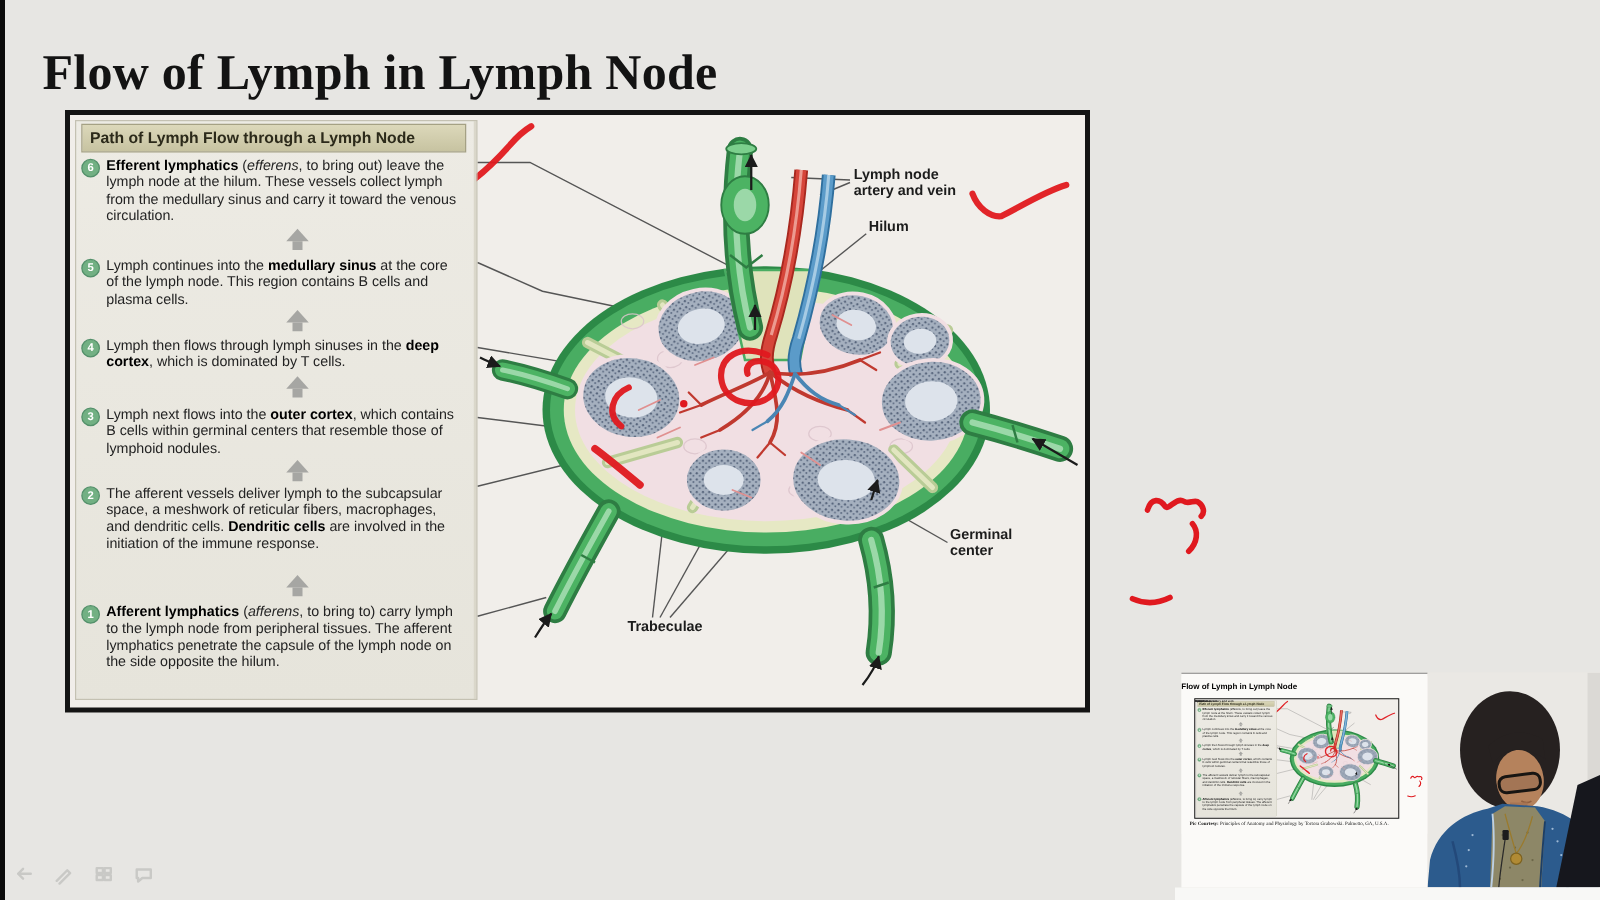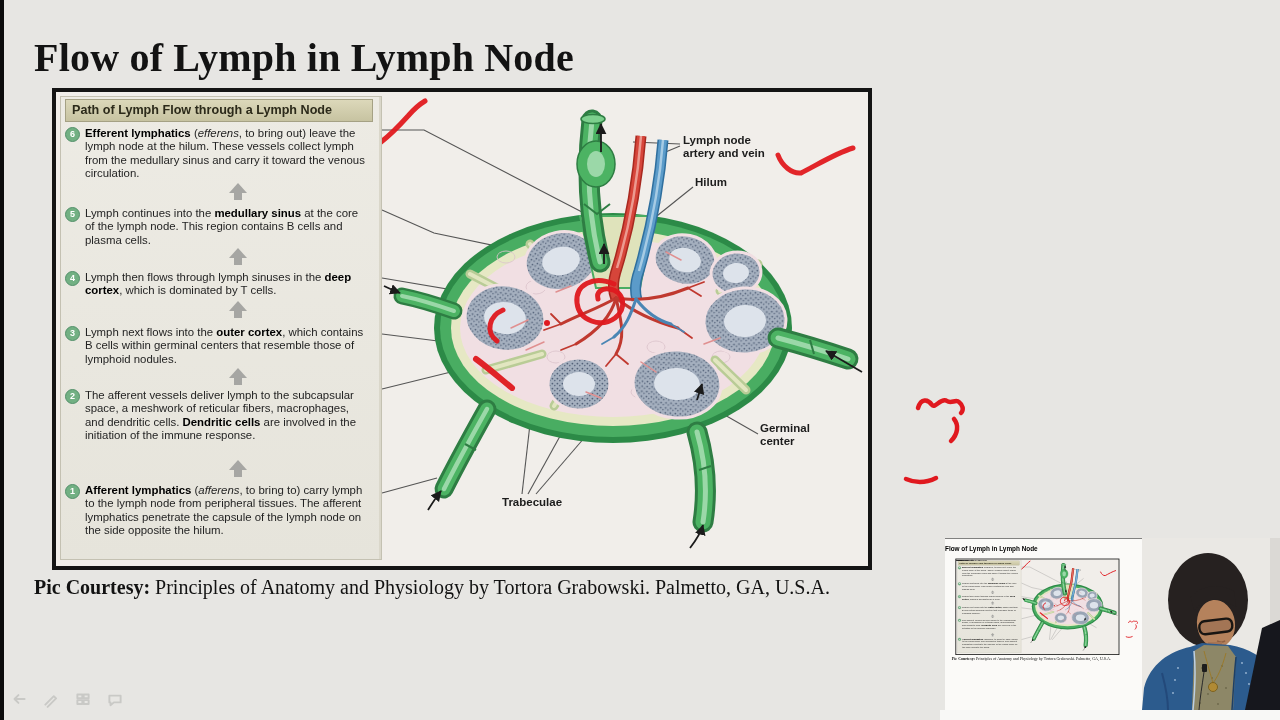--- a/index.html
+++ b/index.html
@@ -298,21 +298,20 @@
           <div class="uparr" style="top: 363px;"></div>
         </div>
     </div>
 
     <div class="lbl" id="lbl-av">Lymph node artery and vein</div>
     <div class="lbl" id="lbl-hilum">Hilum</div>
     <div class="lbl" id="lbl-germ">Germinal center</div>
     <div class="lbl" id="lbl-trab">Trabeculae</div>
   </div>
 
-  <p class="caption"><b>Pic Courtesy:</b><span> Principles of Anatomy and Physiology by Tortora Grabowski. Palmetto, GA, U.S.A.</span></p>
 
   <svg class="squiggles" viewBox="0 0 84 104" width="84" height="104">
     <g stroke="#e0191f" stroke-width="4.5" fill="none" stroke-linecap="round">
       <path d="M 20,22 C 23,12 30,13 34,19 C 37,23 43,11 49,15 C 53,18 58,13 61,16 C 65,19 66,24 63,27"></path>
       <path d="M 56,33 C 61,39 60,48 53,55"></path>
       <path d="M 8,93 C 17,97 28,97 38,92"></path>
     </g>
   </svg>
 </div>
 

